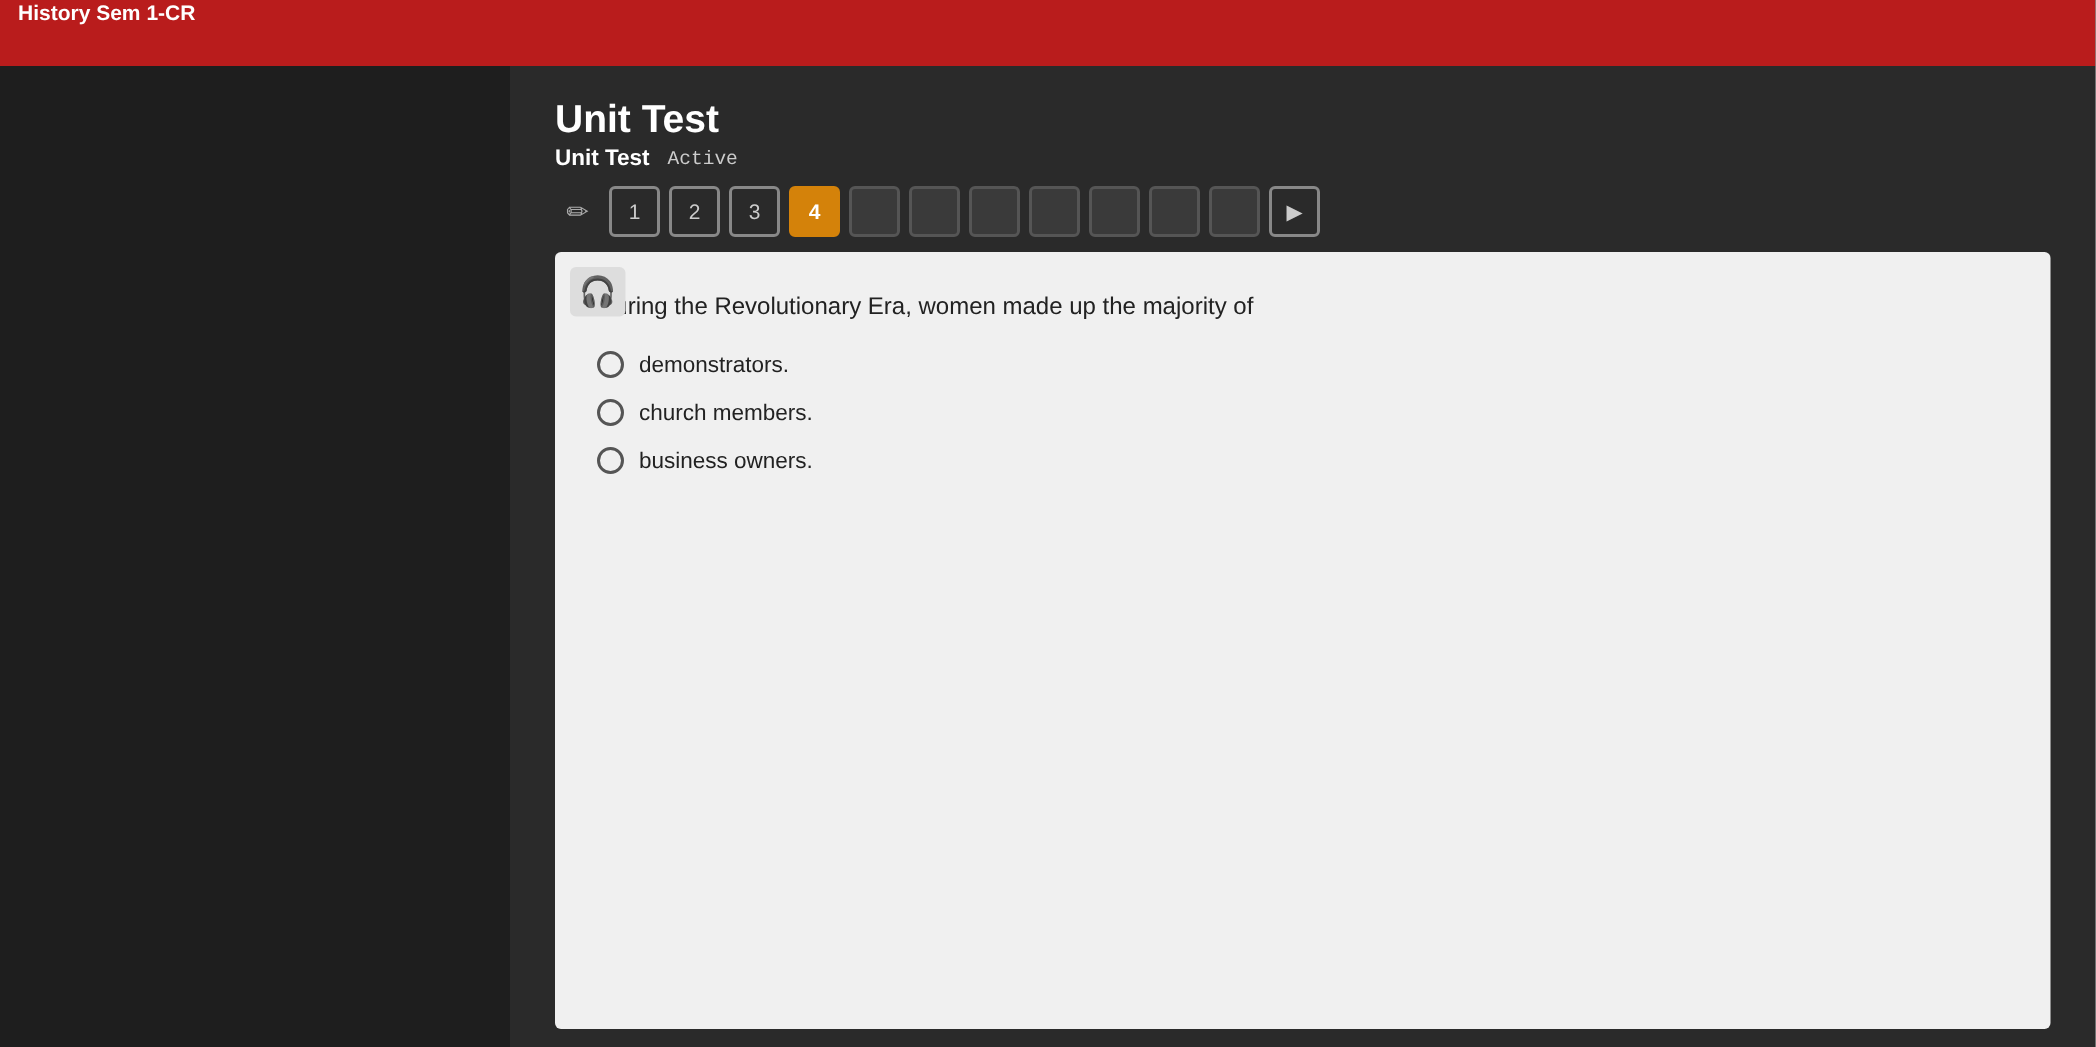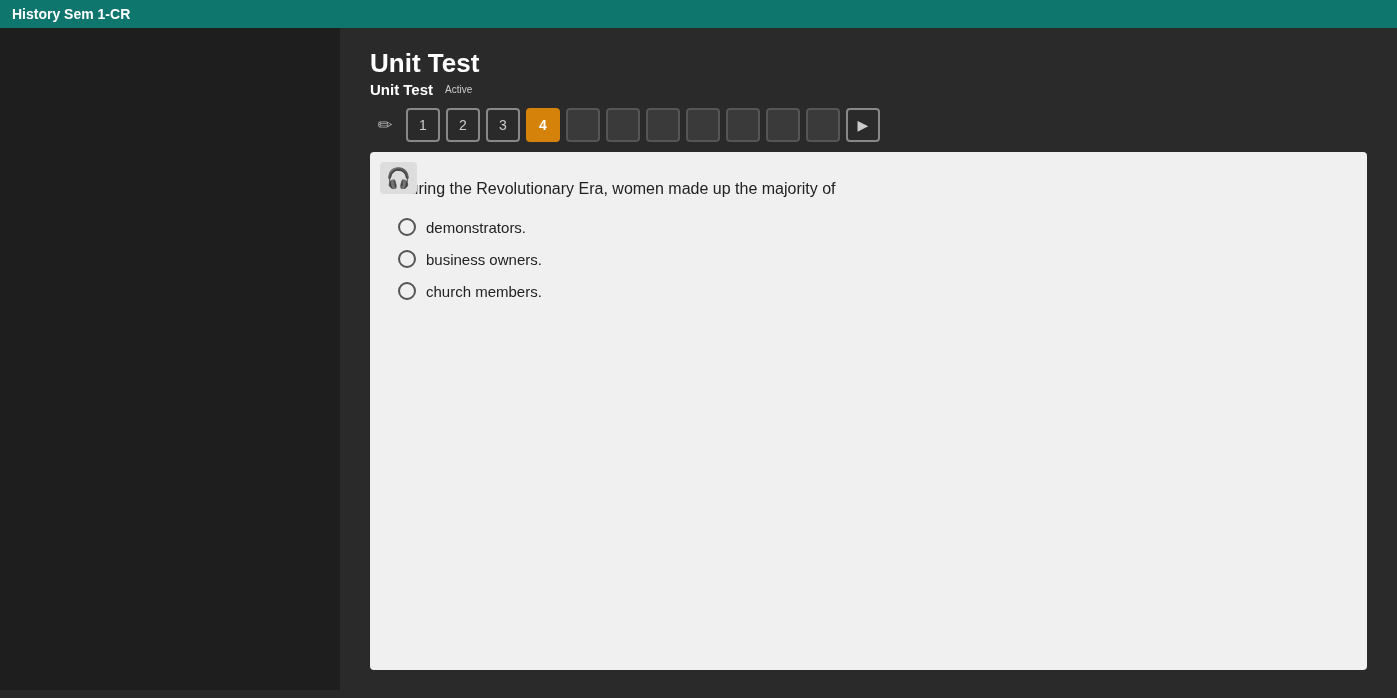--- a/index.html
+++ b/index.html
@@ -11,24 +11,24 @@
     body {
       width: 1397px;
       height: 698px;
       background-color: #2a2a2a;
       font-family: Arial, sans-serif;
       overflow: hidden;
       position: relative;
     }
 
     .top-bar {
-      background-color: #0f766e;
-      height: 28px;
-      display: flex;
-      align-items: center;
+      background-color: #b91c1c;
+      height: 44px;
+      display: flex;
+      align-items: flex-start;
       padding: 0 12px;
     }
 
     .top-bar-title {
       color: white;
       font-size: 14px;
       font-weight: bold;
     }
 
     .main-content {
@@ -67,22 +67,23 @@
       margin-top: 2px;
     }
 
     .unit-test-subtitle-label {
       font-size: 15px;
       font-weight: bold;
       color: white;
     }
 
     .active-badge {
-      font-size: 10px;
+      font-size: 13px;
       color: #cccccc;
+      font-family: Liberation Mono, monospace;
     }
 
     .nav-row {
       display: flex;
       align-items: center;
       gap: 6px;
       margin-top: 10px;
       margin-bottom: 10px;
     }
 
@@ -267,25 +268,25 @@
       <div class="answer-options">
 
         <label class="answer-option">
           <div class="radio-circle"></div>
           <span class="answer-label">demonstrators.</span>
         </label>
 
 
         <label class="answer-option">
           <div class="radio-circle"></div>
+          <span class="answer-label">church members.</span>
+        </label>
+
+        <label class="answer-option">
+          <div class="radio-circle"></div>
           <span class="answer-label">business owners.</span>
         </label>
 
-        <label class="answer-option">
-          <div class="radio-circle"></div>
-          <span class="answer-label">church members.</span>
-        </label>
-
       </div>
     </div>
 
   </div>
 </div>
 
 </body></html>

